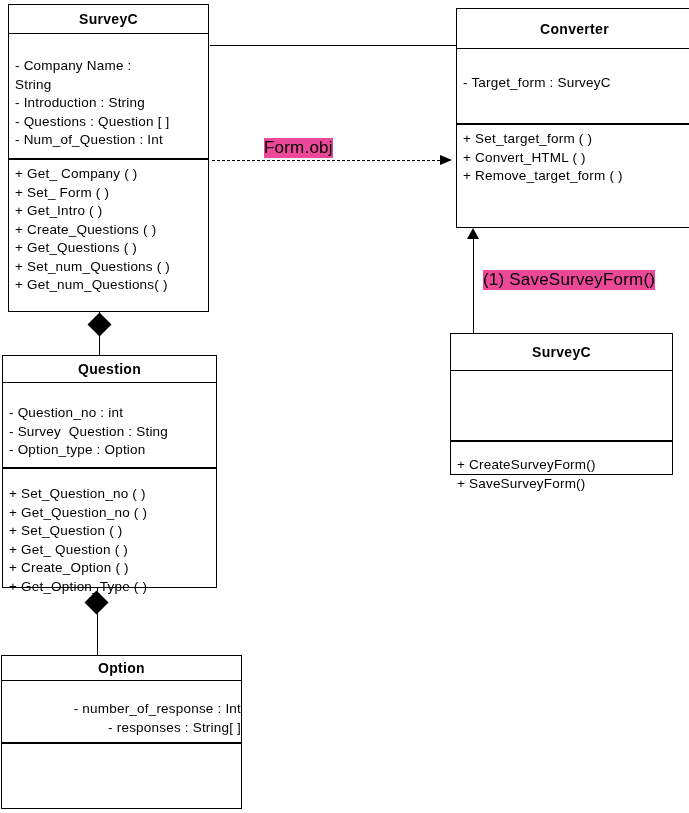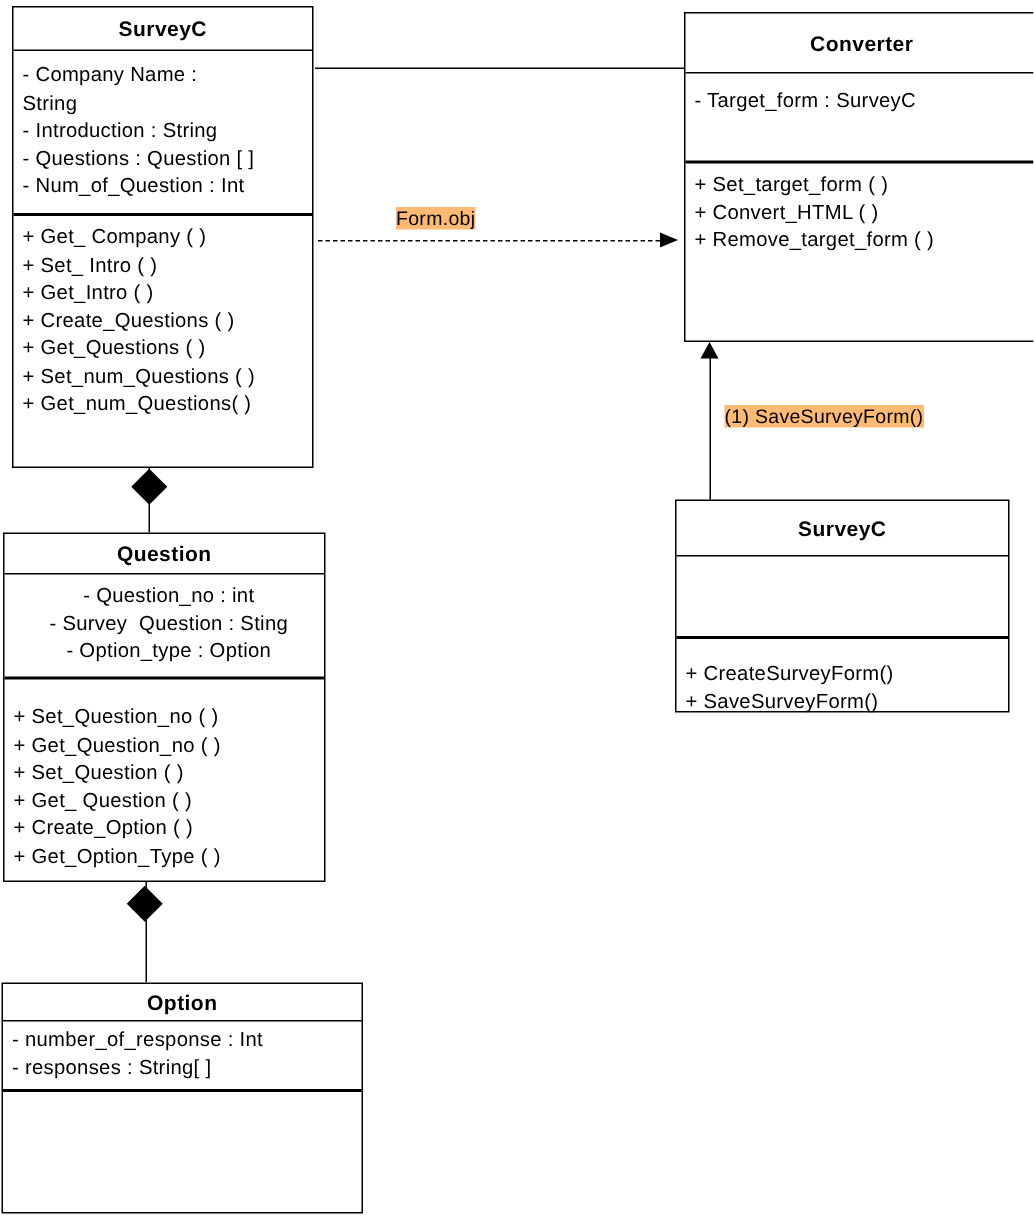--- a/index.html
+++ b/index.html
@@ -6,33 +6,33 @@
   .canvas {
     position:relative; width:689px; height:813px; background:#ffffff;
     font-family:"Liberation Sans", sans-serif; color:#000000; overflow:hidden;
   }
   .uml-class { position:absolute; background:#ffffff; border:1px solid #000000; box-sizing:border-box; }
   .uml-title {
     font-weight:bold; font-size:14px; letter-spacing:0.3px;
     display:flex; align-items:center; justify-content:center;
     border-bottom:1px solid #000000; box-sizing:border-box;
   }
-  .uml-attrs { border-bottom:2px solid #000000; box-sizing:border-box; }
+  .uml-attrs { border-bottom:2px solid #000000; box-sizing:border-box;margin-top:16px; }
   .uml-attrs, .uml-methods { padding-left:6px; font-size:13.5px; line-height:18.5px; letter-spacing:0.2px; }
   .uml-line { white-space:pre; }
   .edge { position:absolute; }
   .hline { height:0; border-top:1px solid #000000; }
   .vline { width:1px; background:#000000; }
   .dashed { height:0; border-top:1px dashed #000000; }
   .diamond { position:absolute; width:17px; height:17px; background:#000000; transform:rotate(45deg); }
   .arrow-right { position:absolute; width:0; height:0;
     border-top:5px solid transparent; border-bottom:5px solid transparent; border-left:12px solid #000000; }
   .arrow-up { position:absolute; width:0; height:0;
     border-left:6px solid transparent; border-right:6px solid transparent; border-bottom:11px solid #000000; }
-  .edge-label { position:absolute; font-size:13px; letter-spacing:0.2px; white-space:pre; background:#fdba74; }
+  .edge-label { position:absolute; font-size:17px; letter-spacing:0.2px; white-space:pre; background:#ec4899; }
 </style>
 </head>
 <body>
 
 <div class="canvas">
 
   <div class="edge hline" style="left:210px; top:45px; width:246px;"></div>
 
   <div class="edge dashed" style="left:212px; top:160px; width:228px;"></div>
   <div class="arrow-right" style="left:440px; top:155px;"></div>
@@ -52,21 +52,21 @@
     <div class="uml-title" style="height:29px;">SurveyC</div>
     <div class="uml-attrs" style="height:110px; padding-top:7px;">
       <div class="uml-line">- Company Name :</div>
       <div class="uml-line">String</div>
       <div class="uml-line">- Introduction : String</div>
       <div class="uml-line">- Questions : Question [ ]</div>
       <div class="uml-line">- Num_of_Question : Int</div>
     </div>
     <div class="uml-methods" style="padding-top:5px;">
       <div class="uml-line">+ Get_ Company ( )</div>
-      <div class="uml-line">+ Set_ Intro ( )</div>
+      <div class="uml-line">+ Set_ Form ( )</div>
       <div class="uml-line">+ Get_Intro ( )</div>
       <div class="uml-line">+ Create_Questions ( )</div>
       <div class="uml-line">+ Get_Questions ( )</div>
       <div class="uml-line">+ Set_num_Questions ( )</div>
       <div class="uml-line">+ Get_num_Questions( )</div>
     </div>
   </div>
 
   <div class="uml-class" style="left:456px; top:8px; width:237px; height:220px;">
     <div class="uml-title" style="height:40px;">Converter</div>
@@ -84,36 +84,36 @@
     <div class="uml-title" style="height:37px;">SurveyC</div>
     <div class="uml-attrs" style="height:55px;"></div>
     <div class="uml-methods" style="padding-top:14px;">
       <div class="uml-line">+ CreateSurveyForm()</div>
       <div class="uml-line">+ SaveSurveyForm()</div>
     </div>
   </div>
 
   <div class="uml-class" style="left:2px; top:355px; width:215px; height:233px;">
     <div class="uml-title" style="height:27px;">Question</div>
-    <div class="uml-attrs" style="height:70px; padding-top:5px;text-align:center;">
+    <div class="uml-attrs" style="height:70px; padding-top:5px;">
       <div class="uml-line">- Question_no : int</div>
       <div class="uml-line">- Survey  Question : Sting</div>
       <div class="uml-line">- Option_type : Option</div>
     </div>
     <div class="uml-methods" style="padding-top:16px;">
       <div class="uml-line">+ Set_Question_no ( )</div>
       <div class="uml-line">+ Get_Question_no ( )</div>
       <div class="uml-line">+ Set_Question ( )</div>
       <div class="uml-line">+ Get_ Question ( )</div>
       <div class="uml-line">+ Create_Option ( )</div>
       <div class="uml-line">+ Get_Option_Type ( )</div>
     </div>
   </div>
 
-  <div class="uml-class" style="left:1px; top:655px; width:241px; height:154px;">
+  <div class="uml-class" style="left:1px; top:655px; width:241px; height:154px;text-align:right;">
     <div class="uml-title" style="height:25px;">Option</div>
     <div class="uml-attrs" style="height:47px; padding-top:3px;">
       <div class="uml-line">- number_of_response : Int</div>
       <div class="uml-line">- responses : String[ ]</div>
     </div>
   </div>
 
 </div>
 
 </body></html>

